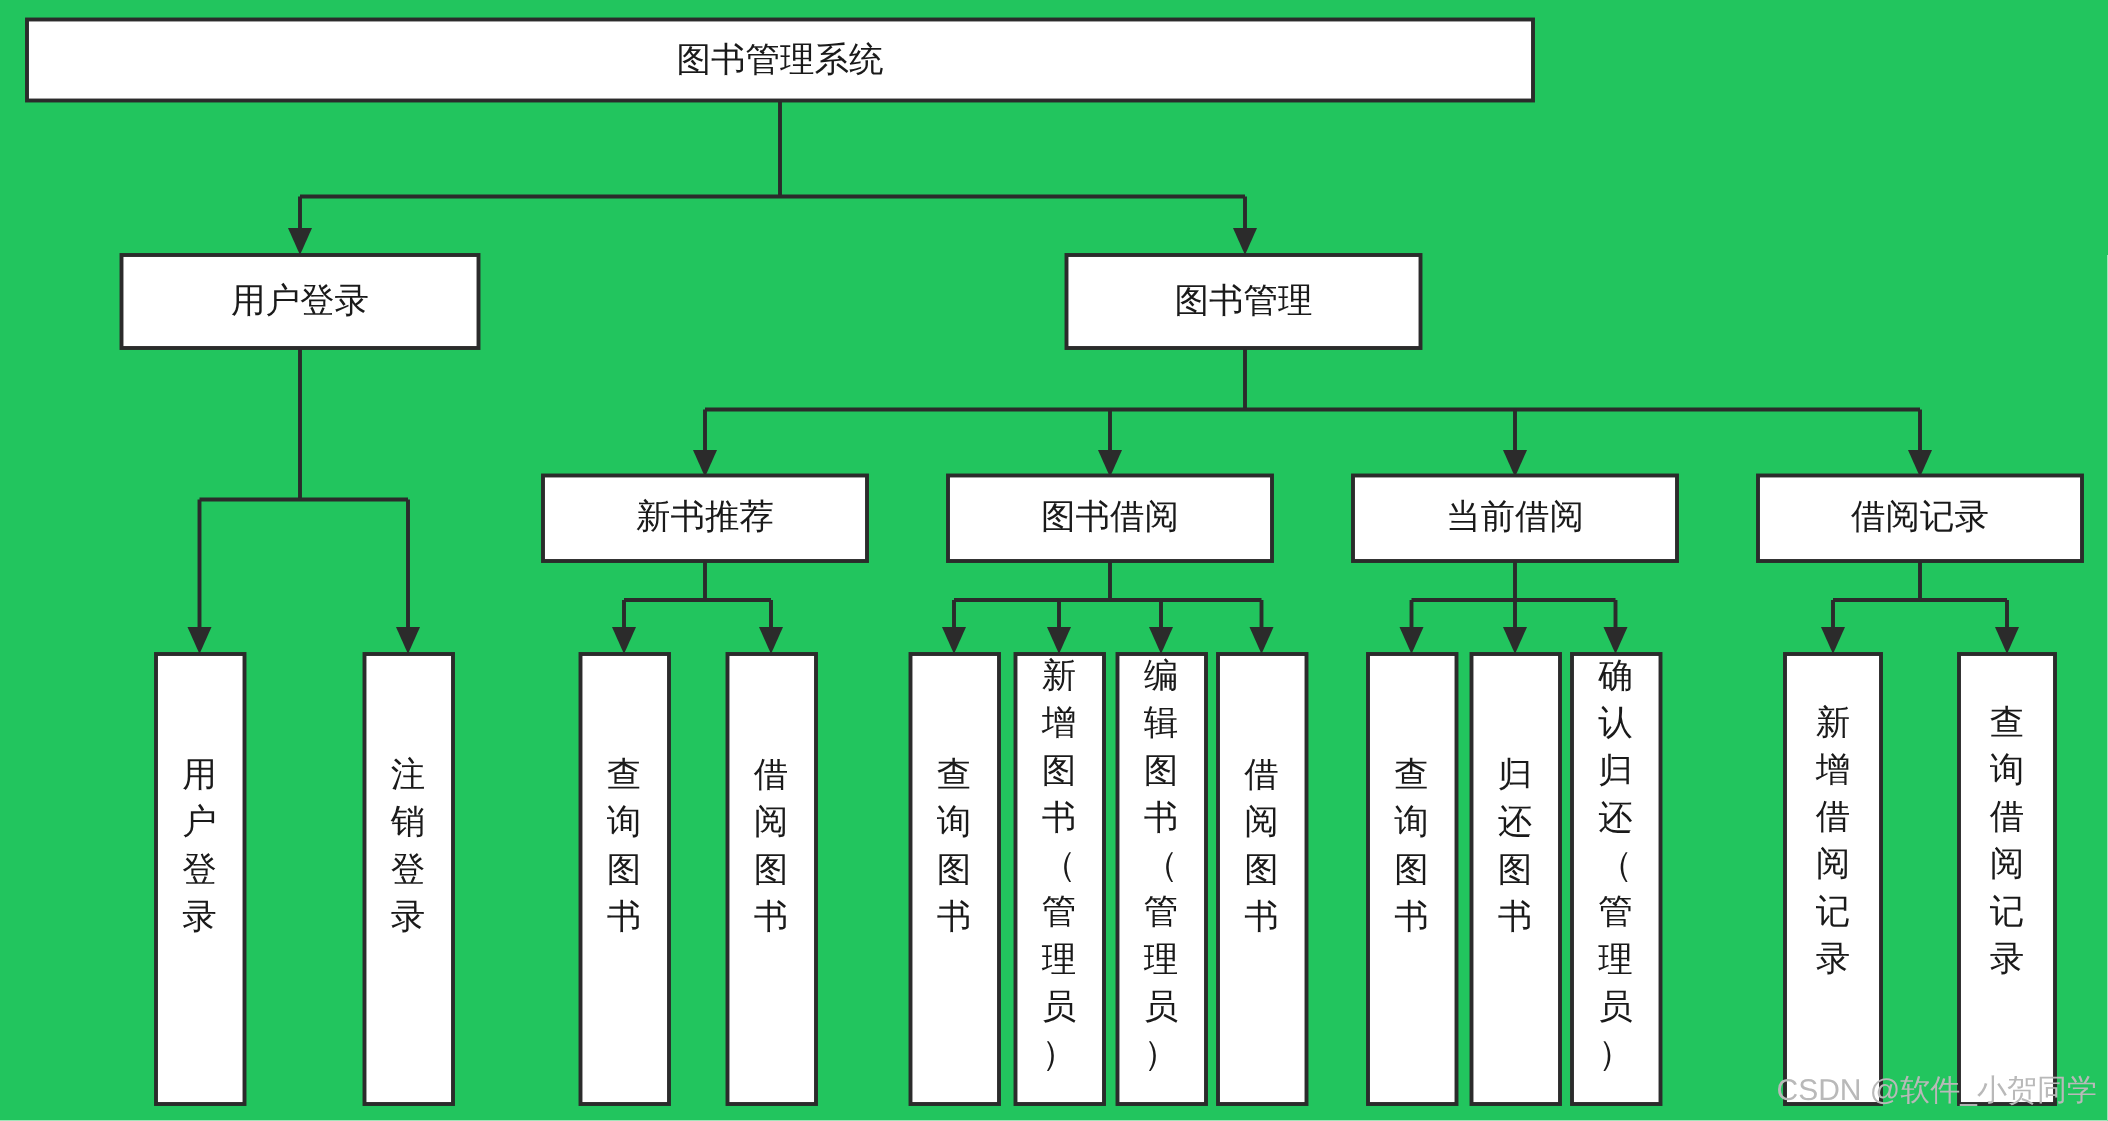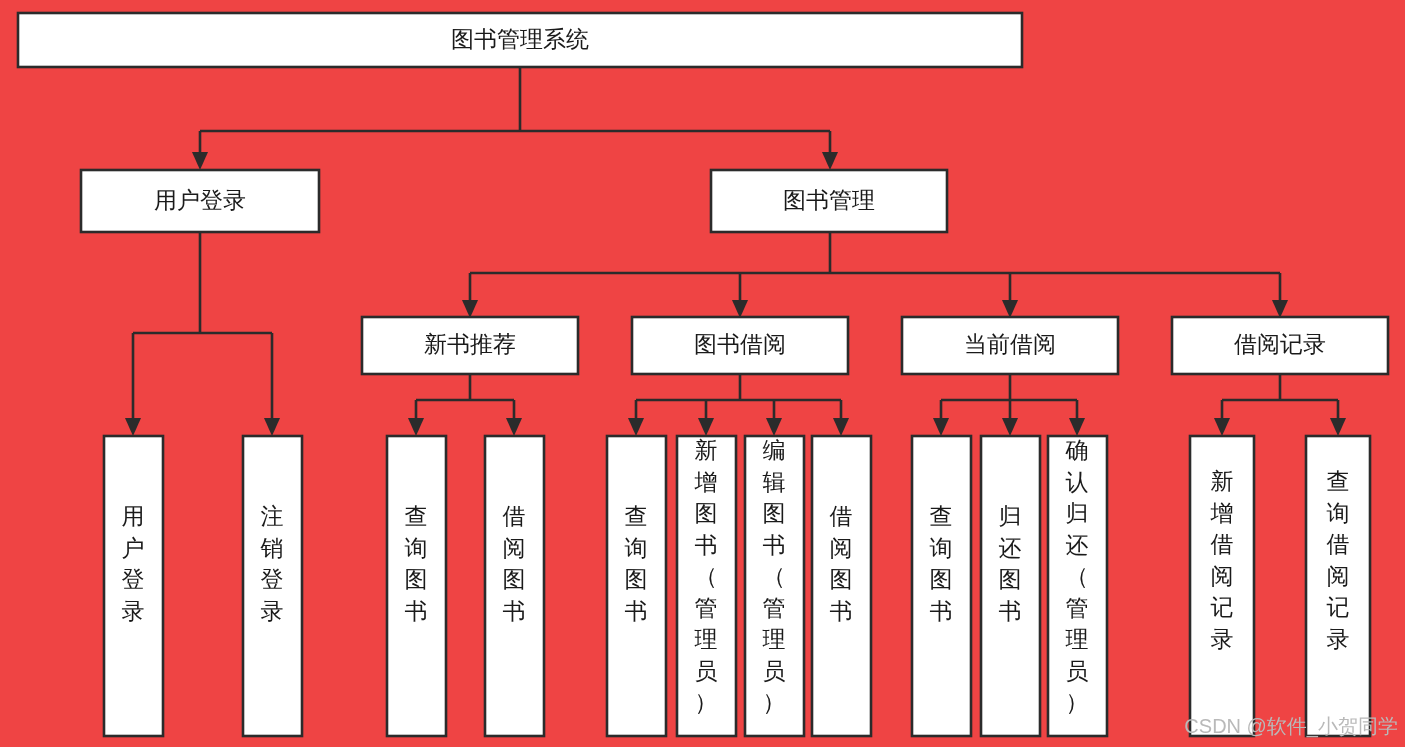--- a/index.html
+++ b/index.html
@@ -8,21 +8,21 @@
     padding: 0;
     background: #ffffff;
   }
   body {
     font-family: "Liberation Sans", "DejaVu Sans", sans-serif;
   }
   #diagram-root {
     position: relative;
     width: 1405px;
     height: 747px;
-    background: #ef4444;
+    background: #22c55e;
     overflow: hidden;
   }
   svg.diagram-canvas {
     position: absolute;
     left: 0;
     top: 0;
     width: 1405px;
     height: 747px;
     display: block;
   }

